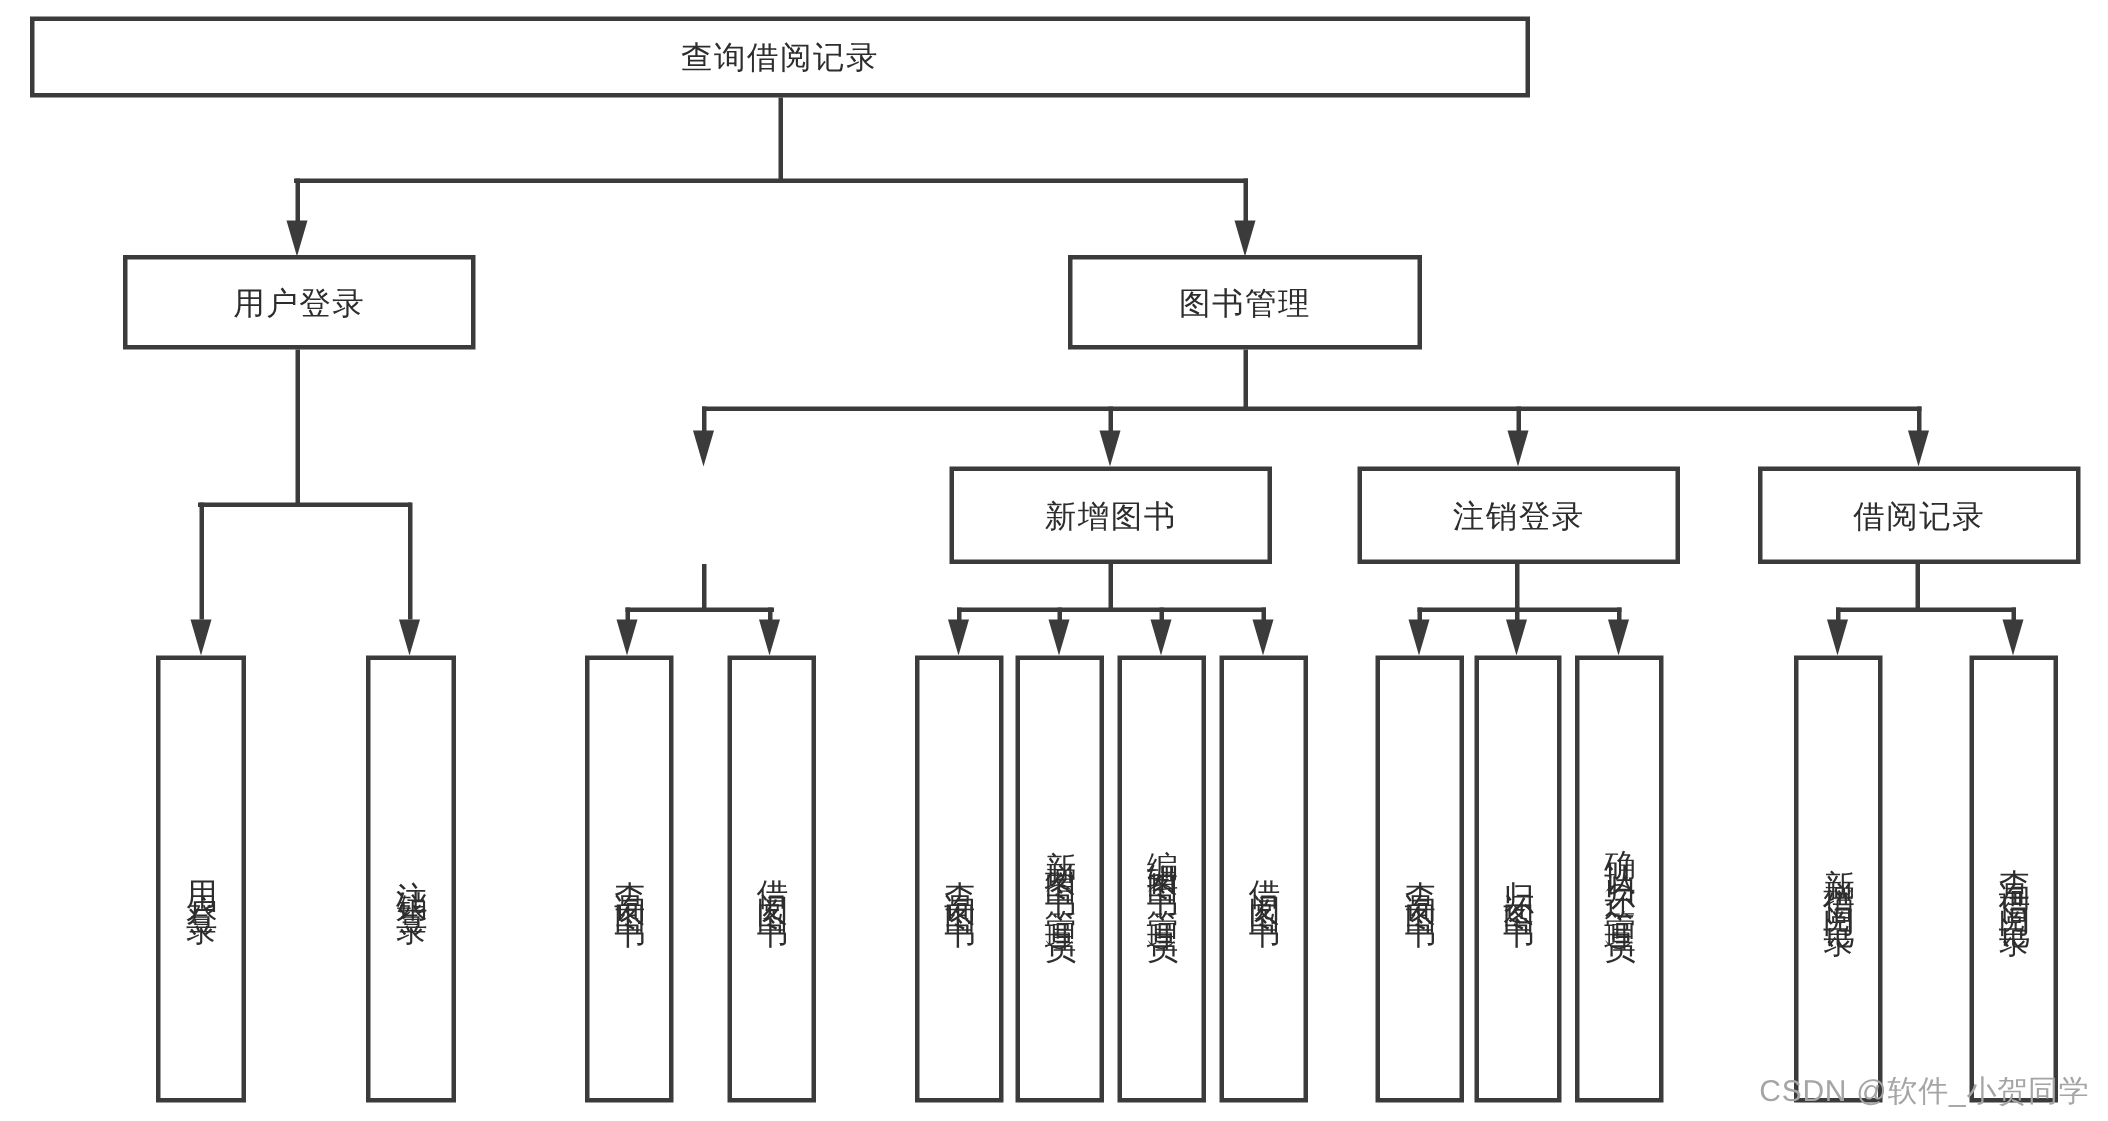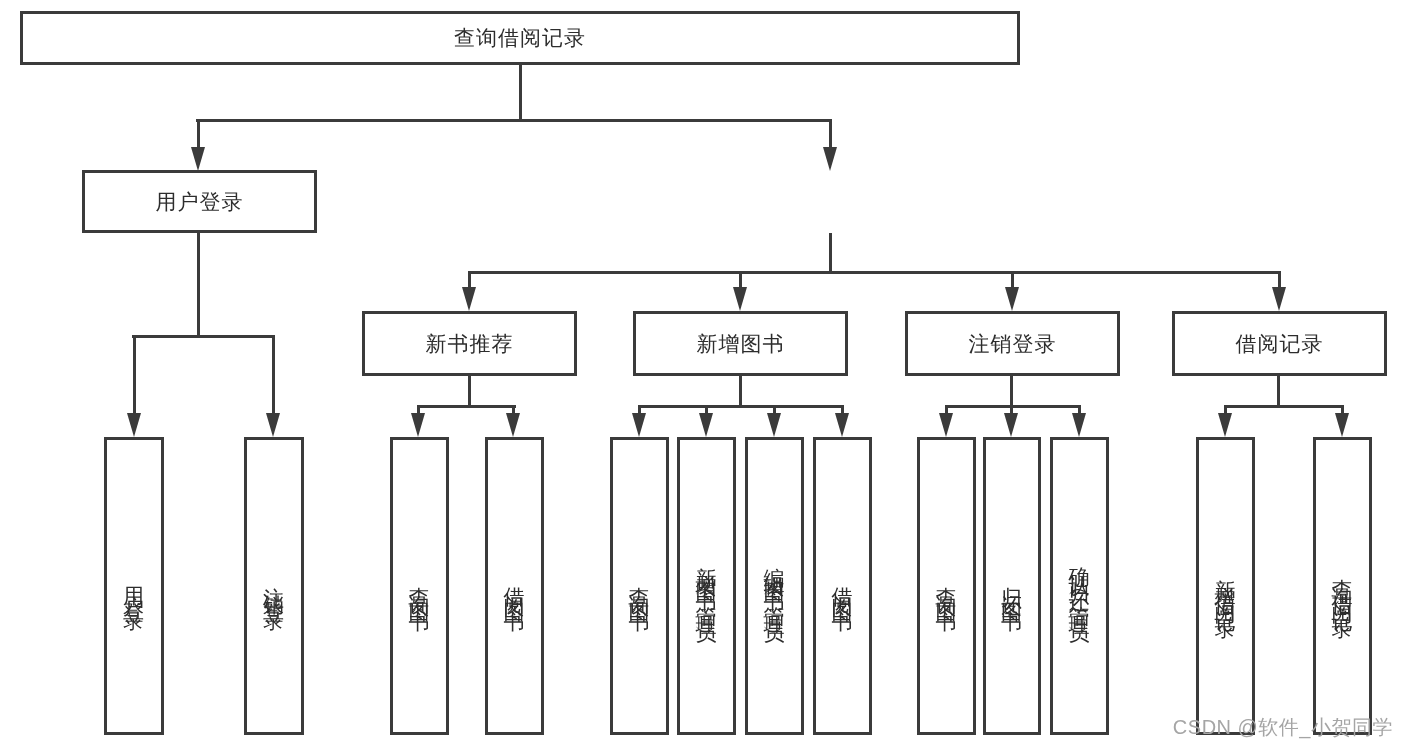--- a/index.html
+++ b/index.html
@@ -68,40 +68,40 @@
   <div class="box" style="left:20px; top:11px; width:1000px; height:54px;">查询借阅记录</div>
 
   <div class="vline" style="left:519px; top:65px; height:56px;"></div>
   <div class="hline" style="left:196px; top:119px; width:636px;"></div>
   <div class="vline" style="left:197px; top:119px; height:30px;"></div>
   <div class="arrow" style="left:191px; top:147px;"></div>
   <div class="vline" style="left:829px; top:119px; height:30px;"></div>
   <div class="arrow" style="left:823px; top:147px;"></div>
 
   <div class="box" style="left:82px; top:170px; width:235px; height:63px;">用户登录</div>
+  <div class="box" style="left:712px; top:170px; width:236px; height:63px;">图书管理</div>
 
   <div class="vline" style="left:197px; top:233px; height:104px;"></div>
   <div class="hline" style="left:132px; top:335px; width:142px;"></div>
   <div class="vline" style="left:133px; top:335px; height:78px;"></div>
   <div class="arrow" style="left:127px; top:413px;"></div>
   <div class="vline" style="left:272px; top:335px; height:78px;"></div>
   <div class="arrow" style="left:266px; top:413px;"></div>
 
   <div class="vline" style="left:829px; top:233px; height:40px;"></div>
   <div class="hline" style="left:468px; top:271px; width:813px;"></div>
   <div class="vline" style="left:468px; top:271px; height:17px;"></div>
   <div class="arrow" style="left:462px; top:287px;"></div>
   <div class="vline" style="left:739px; top:271px; height:17px;"></div>
   <div class="arrow" style="left:733px; top:287px;"></div>
   <div class="vline" style="left:1011px; top:271px; height:17px;"></div>
   <div class="arrow" style="left:1005px; top:287px;"></div>
   <div class="vline" style="left:1278px; top:271px; height:17px;"></div>
   <div class="arrow" style="left:1272px; top:287px;"></div>
 
-  <div class="box" style="left:362px; top:311px; width:215px; height:65px;">新书推荐</div>
   <div class="box" style="left:633px; top:311px; width:215px; height:65px;">新增图书</div>
   <div class="box" style="left:905px; top:311px; width:215px; height:65px;">注销登录</div>
   <div class="box" style="left:1172px; top:311px; width:215px; height:65px;">借阅记录</div>
 
   <div class="vline" style="left:468px; top:376px; height:31px;"></div>
   <div class="hline" style="left:417px; top:405px; width:99px;"></div>
   <div class="vline" style="left:417px; top:405px; height:10px;"></div>
   <div class="arrow" style="left:411px; top:413px;"></div>
   <div class="vline" style="left:512px; top:405px; height:10px;"></div>
   <div class="arrow" style="left:506px; top:413px;"></div>

